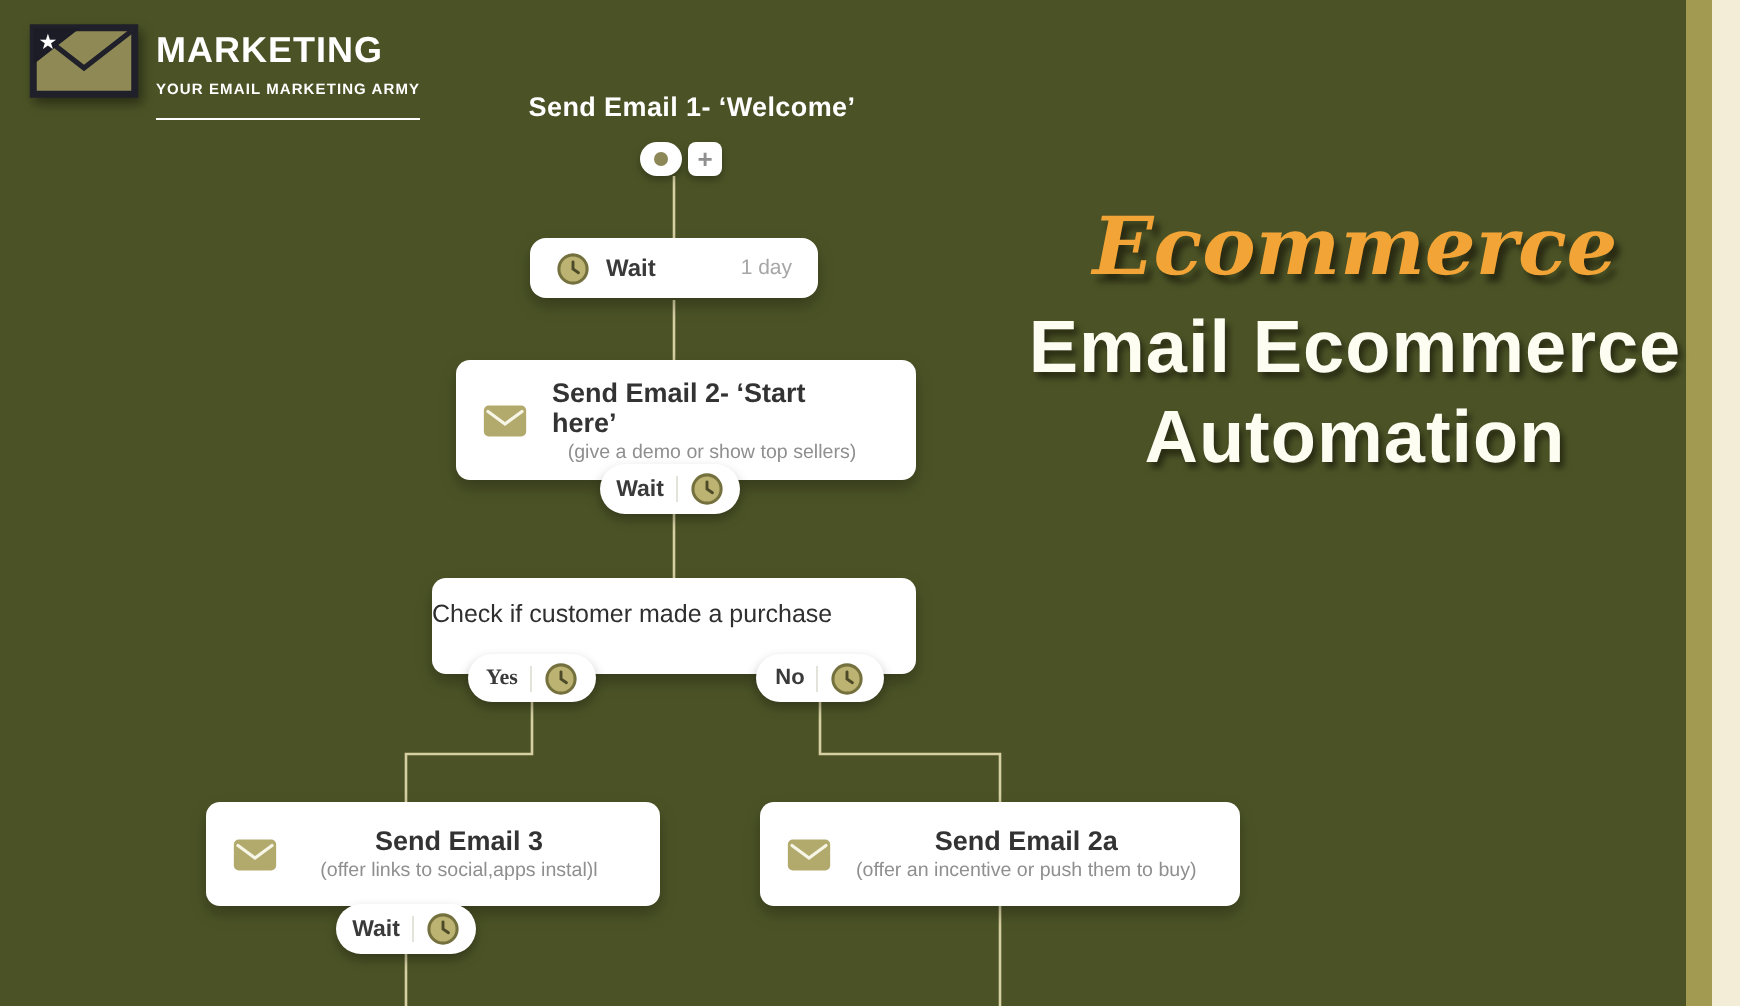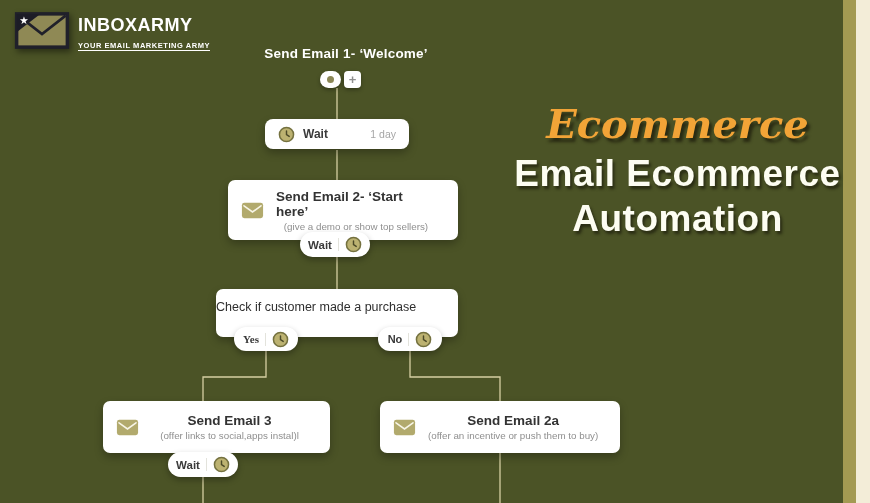--- a/index.html
+++ b/index.html
@@ -14,21 +14,21 @@
   .stripe { position:absolute; top:0; height:503px; }
   .stripe.gold  { left:843px; width:13px; background: var(--gold-stripe, #a39a52); }
   .stripe.cream { left:856px; width:14px; background: var(--cream, #f3edd8); }
 
   
   .logo { position:absolute; left:14px; top:11px; display:flex; align-items:flex-start; gap:8px; }
   .logo-env { width:56px; height:39px; filter: drop-shadow(2px 3px 3px rgba(0,0,0,.45)); }
   .logo-textcol { margin-top:5px; }
   .logo-name { font-size:18px; font-weight:bold; color:#ffffff; letter-spacing:.5px; line-height:1; }
   .logo-tagline { font-size:7.5px; color:#ffffff; letter-spacing:.55px; font-weight:bold;
-                  border-bottom:1px solid #ffffff; padding-bottom:0; margin-top:3px; display:inline-block; }
+                  border-bottom:1px solid #ffffff; padding-bottom:10px; margin-top:3px; display:inline-block; }
 
   .flow-title { position:absolute; left:226px; top:46px; width:240px; text-align:center;
                 color:#ffffff; font-size:13.5px; font-weight:bold; letter-spacing:.2px; }
 
   .start-node { position:absolute; left:320px; top:71px; display:flex; align-items:center; gap:3px; }
   .start-cap { width:21px; height:17px; background:#fff; border-radius:9px; display:inline-flex;
                align-items:center; justify-content:center; box-shadow:0 2px 4px rgba(0,0,0,.3); }
   .start-dot { width:7px; height:7px; background:#8b8756; border-radius:50%; display:block; }
   .start-plus { width:17px; height:17px; background:#fff; border-radius:4px; color:#8f8f8f;
                 text-align:center; line-height:17px; font-size:13px; font-weight:bold;
@@ -90,21 +90,21 @@
   <div class="stripe cream"></div>
 
   <div class="logo">
     <svg class="logo-env" viewBox="0 0 64 44">
       <rect x="3" y="3" width="58" height="38" fill="#8f8955" stroke="#20202a" stroke-width="4"></rect>
       <path d="M5 5 L32 26 L59 5" fill="none" stroke="#20202a" stroke-width="3"></path>
       <path d="M3 3 L30 3 L3 24 Z" fill="#1c1c26"></path>
       <text x="6" y="15" font-size="12" fill="#ffffff">★</text>
     </svg>
     <div class="logo-textcol">
-      <div class="logo-name">INBOXARMY</div>
+      <div class="logo-name">MARKETING</div>
       <div class="logo-tagline">YOUR EMAIL MARKETING ARMY</div>
     </div>
   </div>
 
   <div class="flow-title">Send Email 1- ‘Welcome’</div>
 
   <div class="start-node">
     <span class="start-cap">
       <span class="start-dot"></span>
     </span>

